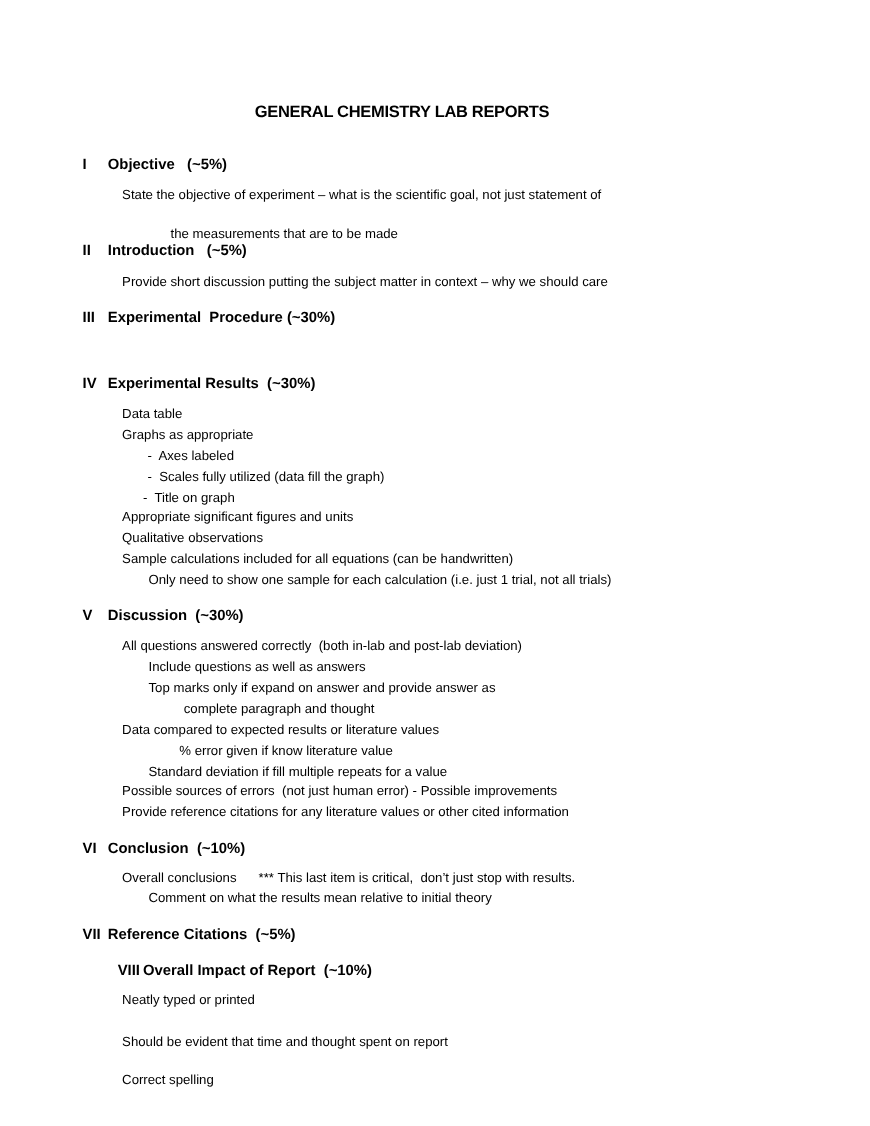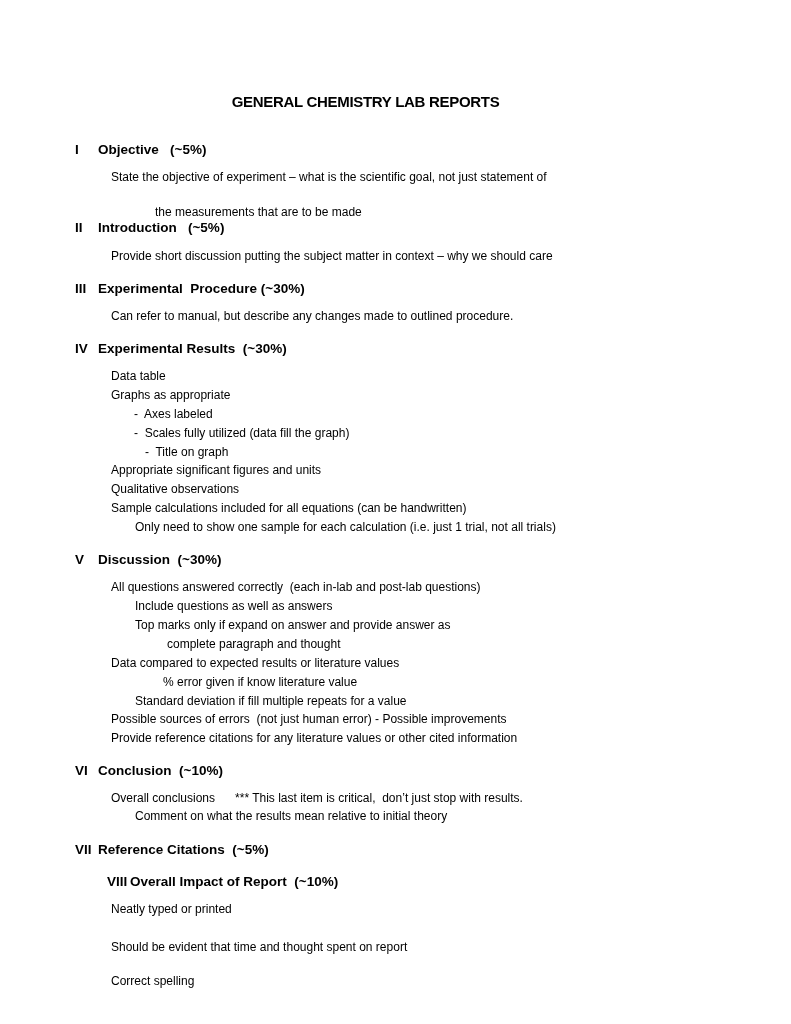--- a/index.html
+++ b/index.html
@@ -30,41 +30,40 @@
   <div class="heading" style="left:75px; top:220px;">
     <span class="num">II</span>
     <span class="lbl">Introduction   (~5%)</span>
   </div>
   <div class="line" style="left:111px; top:249px;">Provide short discussion putting the subject matter in context – why we should care</div>
 
   <div class="heading" style="left:75px; top:281px;">
     <span class="num">III</span>
     <span class="lbl">Experimental  Procedure (~30%)</span>
   </div>
-  <div class="line" style="left:111px; top:309px;">Can refer to manual, but describe any changes made to outlined procedure.</div>
 
   <div class="heading" style="left:75px; top:341px;">
     <span class="num">IV</span>
     <span class="lbl">Experimental Results  (~30%)</span>
   </div>
   <div class="line" style="left:111px; top:369px;">Data table</div>
   <div class="line" style="left:111px; top:388px;">Graphs as appropriate</div>
   <div class="line" style="left:134px; top:407px;">-  Axes labeled</div>
   <div class="line" style="left:134px; top:426px;">-  Scales fully utilized (data fill the graph)</div>
-  <div class="line" style="left:145px; top:445px;">-  Title on graph</div>
+  <div class="line" style="left:130px; top:445px;">-  Title on graph</div>
   <div class="line" style="left:111px; top:463px;">Appropriate significant figures and units</div>
   <div class="line" style="left:111px; top:482px;">Qualitative observations</div>
   <div class="line" style="left:111px; top:501px;">Sample calculations included for all equations (can be handwritten)</div>
   <div class="line" style="left:135px; top:520px;">Only need to show one sample for each calculation (i.e. just 1 trial, not all trials)</div>
 
   <div class="heading" style="left:75px; top:552px;">
     <span class="num">V</span>
     <span class="lbl">Discussion  (~30%)</span>
   </div>
-  <div class="line" style="left:111px; top:580px;">All questions answered correctly  (each in-lab and post-lab questions)</div>
+  <div class="line" style="left:111px; top:580px;">All questions answered correctly  (both in-lab and post-lab deviation)</div>
   <div class="line" style="left:135px; top:599px;">Include questions as well as answers</div>
   <div class="line" style="left:135px; top:618px;">Top marks only if expand on answer and provide answer as</div>
   <div class="line" style="left:167px; top:637px;">complete paragraph and thought</div>
   <div class="line" style="left:111px; top:656px;">Data compared to expected results or literature values</div>
   <div class="line" style="left:135px; top:675px;margin-left:28px;">% error given if know literature value</div>
   <div class="line" style="left:135px; top:694px;">Standard deviation if fill multiple repeats for a value</div>
   <div class="line" style="left:111px; top:712px;">Possible sources of errors  (not just human error) - Possible improvements</div>
   <div class="line" style="left:111px; top:731px;">Provide reference citations for any literature values or other cited information</div>
 
   <div class="heading" style="left:75px; top:763px;">

